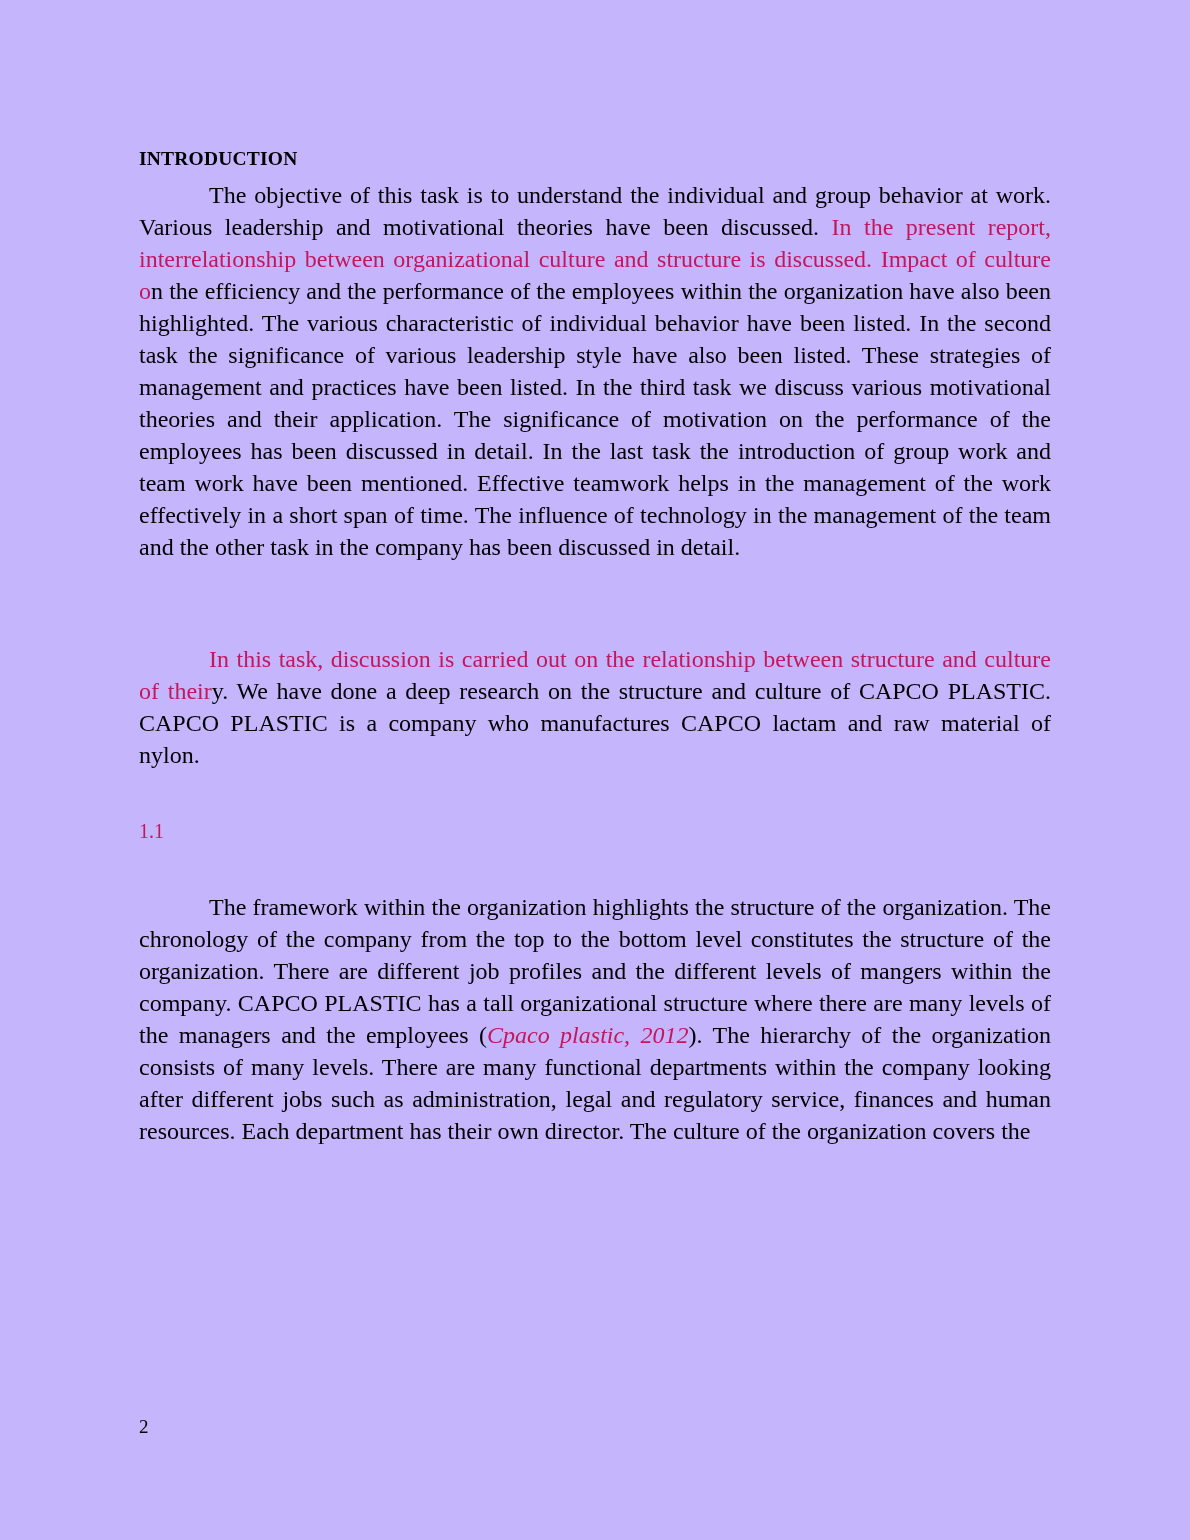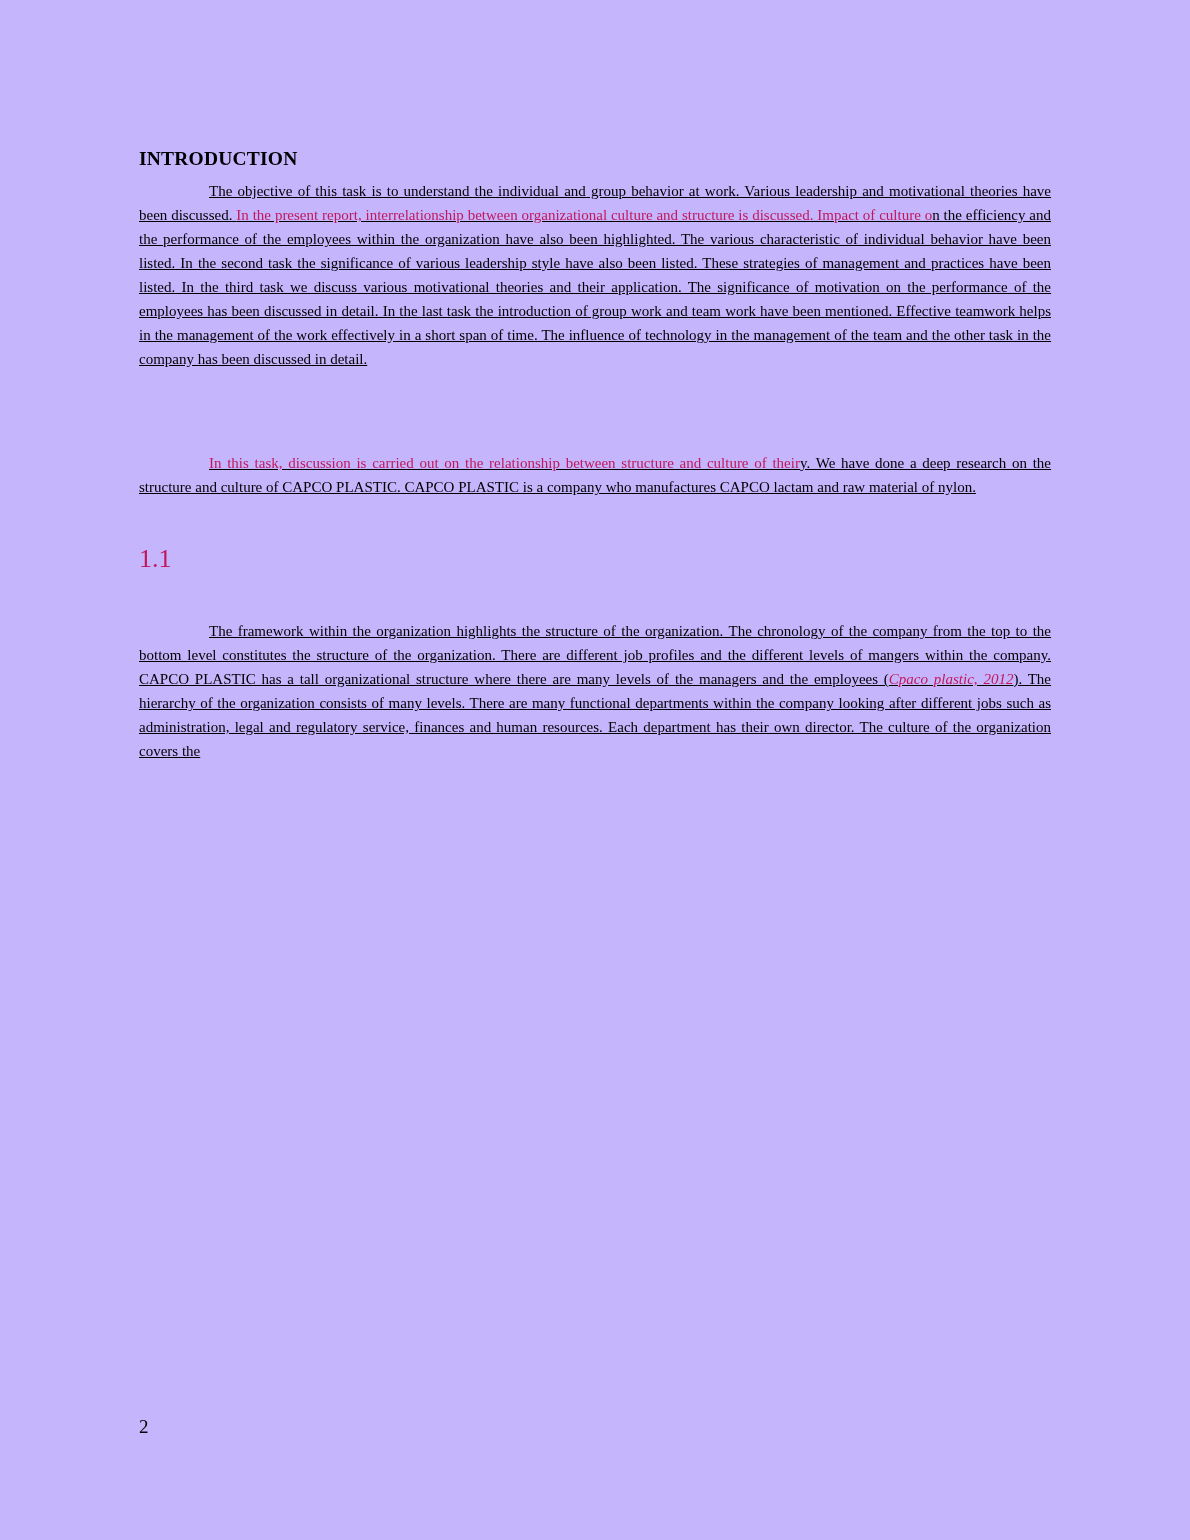--- a/index.html
+++ b/index.html
@@ -24,35 +24,34 @@
   }
   .heading {
     font-size: 19.5px;
     font-weight: bold;
     color: #000000;
     line-height: 40px;
     margin: 0;
     letter-spacing: 0.2px;
   }
   .subheading {
-    font-size: 26px;
+    font-size: 20px;
     font-weight: normal;
     line-height: 40px;
     margin: 0;
   }
   p.body {
-    font-size: 15px;
+    font-size: 24px;
     color: #000000;
-    line-height: 24px;
+    line-height: 32px;
     margin: 0;
     text-align: justify;
     text-justify: inter-word;
     text-indent: 70px;
     hyphens: none;
-    text-decoration: underline;
   }
   .pink {
     color: #C2185B;
   }
   .pink-italic {
     color: #C2185B;
     font-style: italic;
   }
   .spacer-lg {
     height: 80px;

